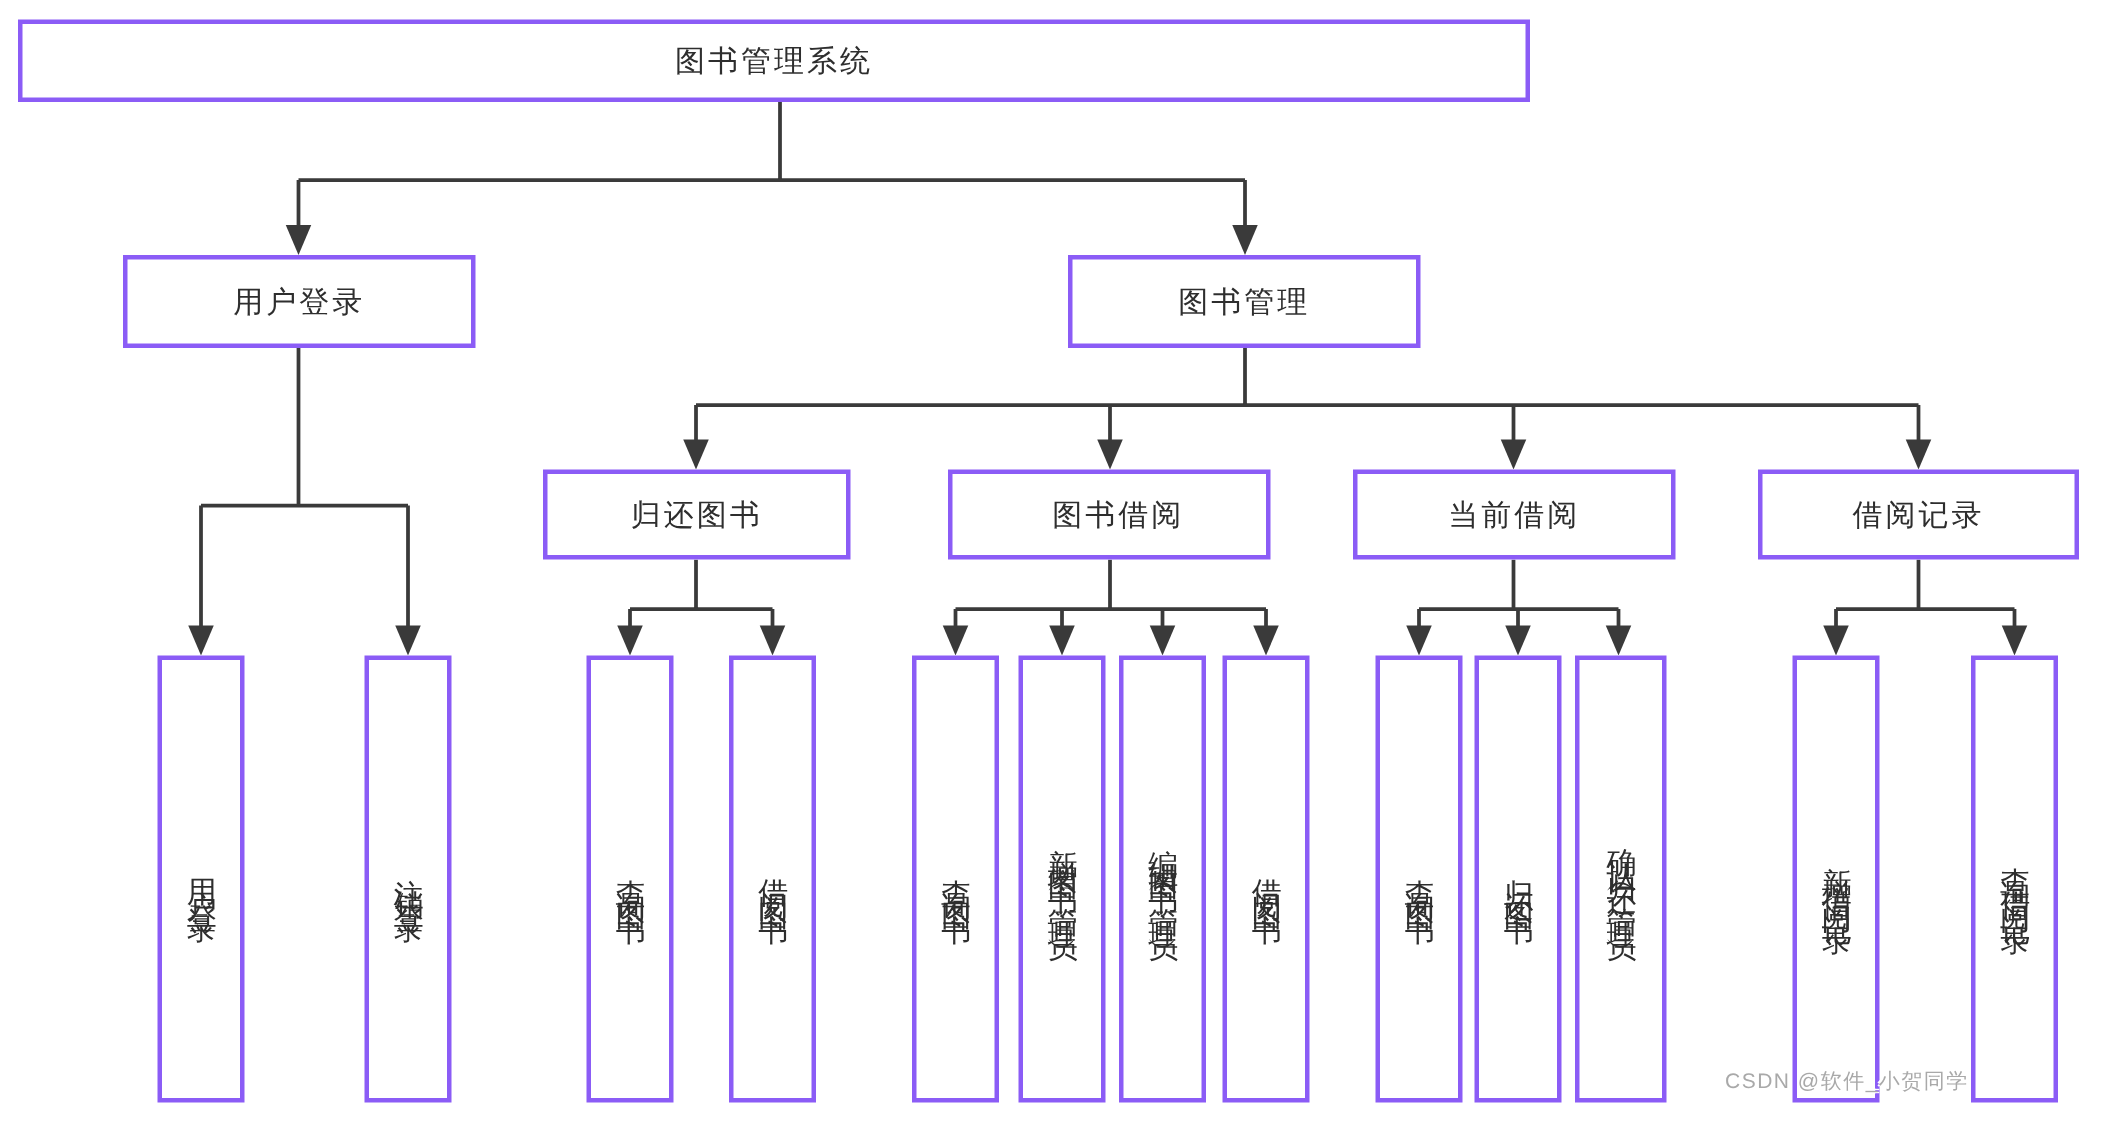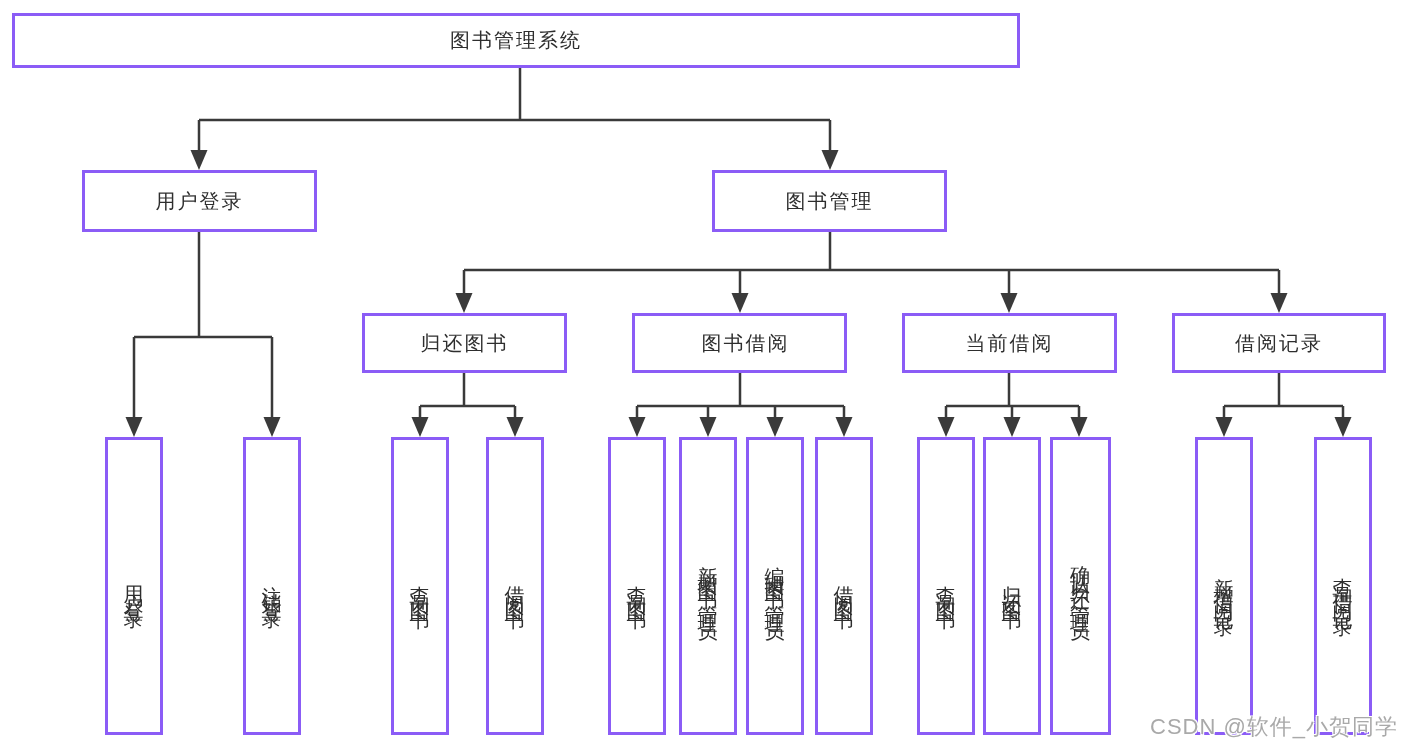--- a/index.html
+++ b/index.html
@@ -44,21 +44,21 @@
     font-size: 20px;
     letter-spacing: 8px;
     line-height: 1;
     white-space: nowrap;
   }
   .watermark {
     position: absolute;
     left: 1150px;
     top: 712px;
     z-index: 3;
-    font-size: 22px;
+    font-size: 14px;
     color: #a9a9a9;
     letter-spacing: 1px;
     white-space: nowrap;
     text-shadow: 1px 1px 0 #ffffff, -1px -1px 0 #ffffff, 1px -1px 0 #ffffff, -1px 1px 0 #ffffff;
   }
 </style>
 </head>
 <body>
 
 <div class="stage">

